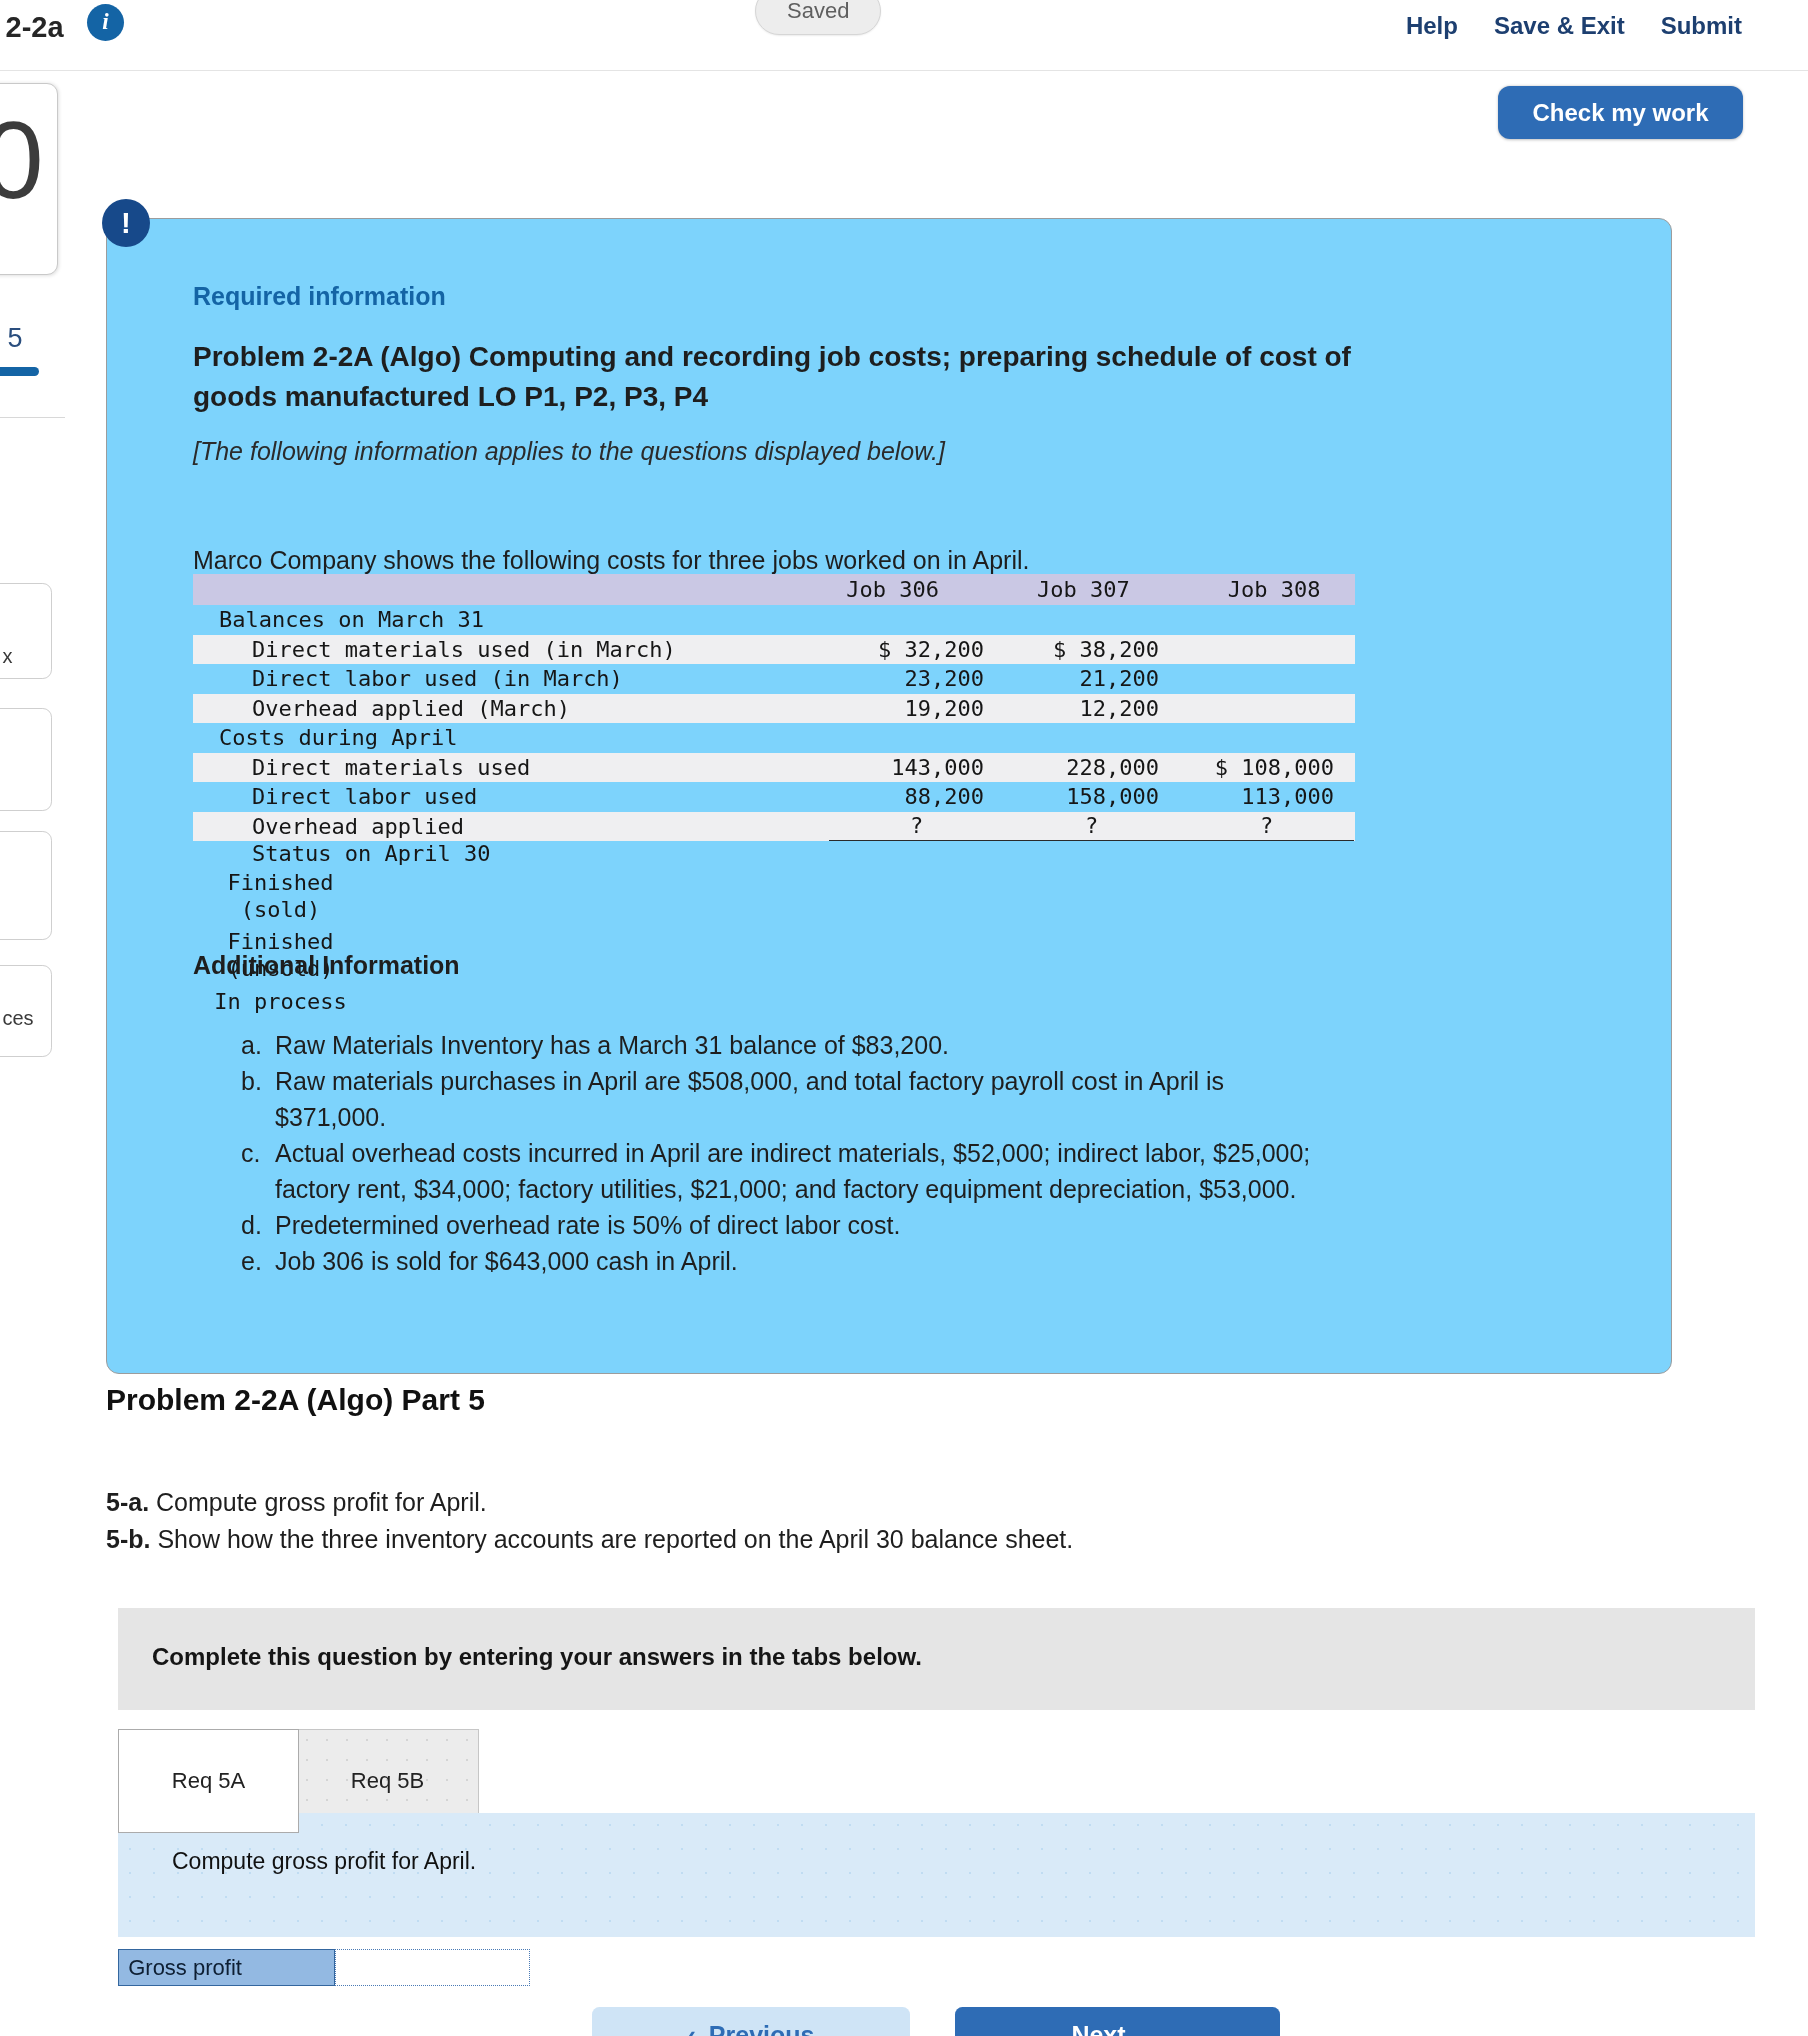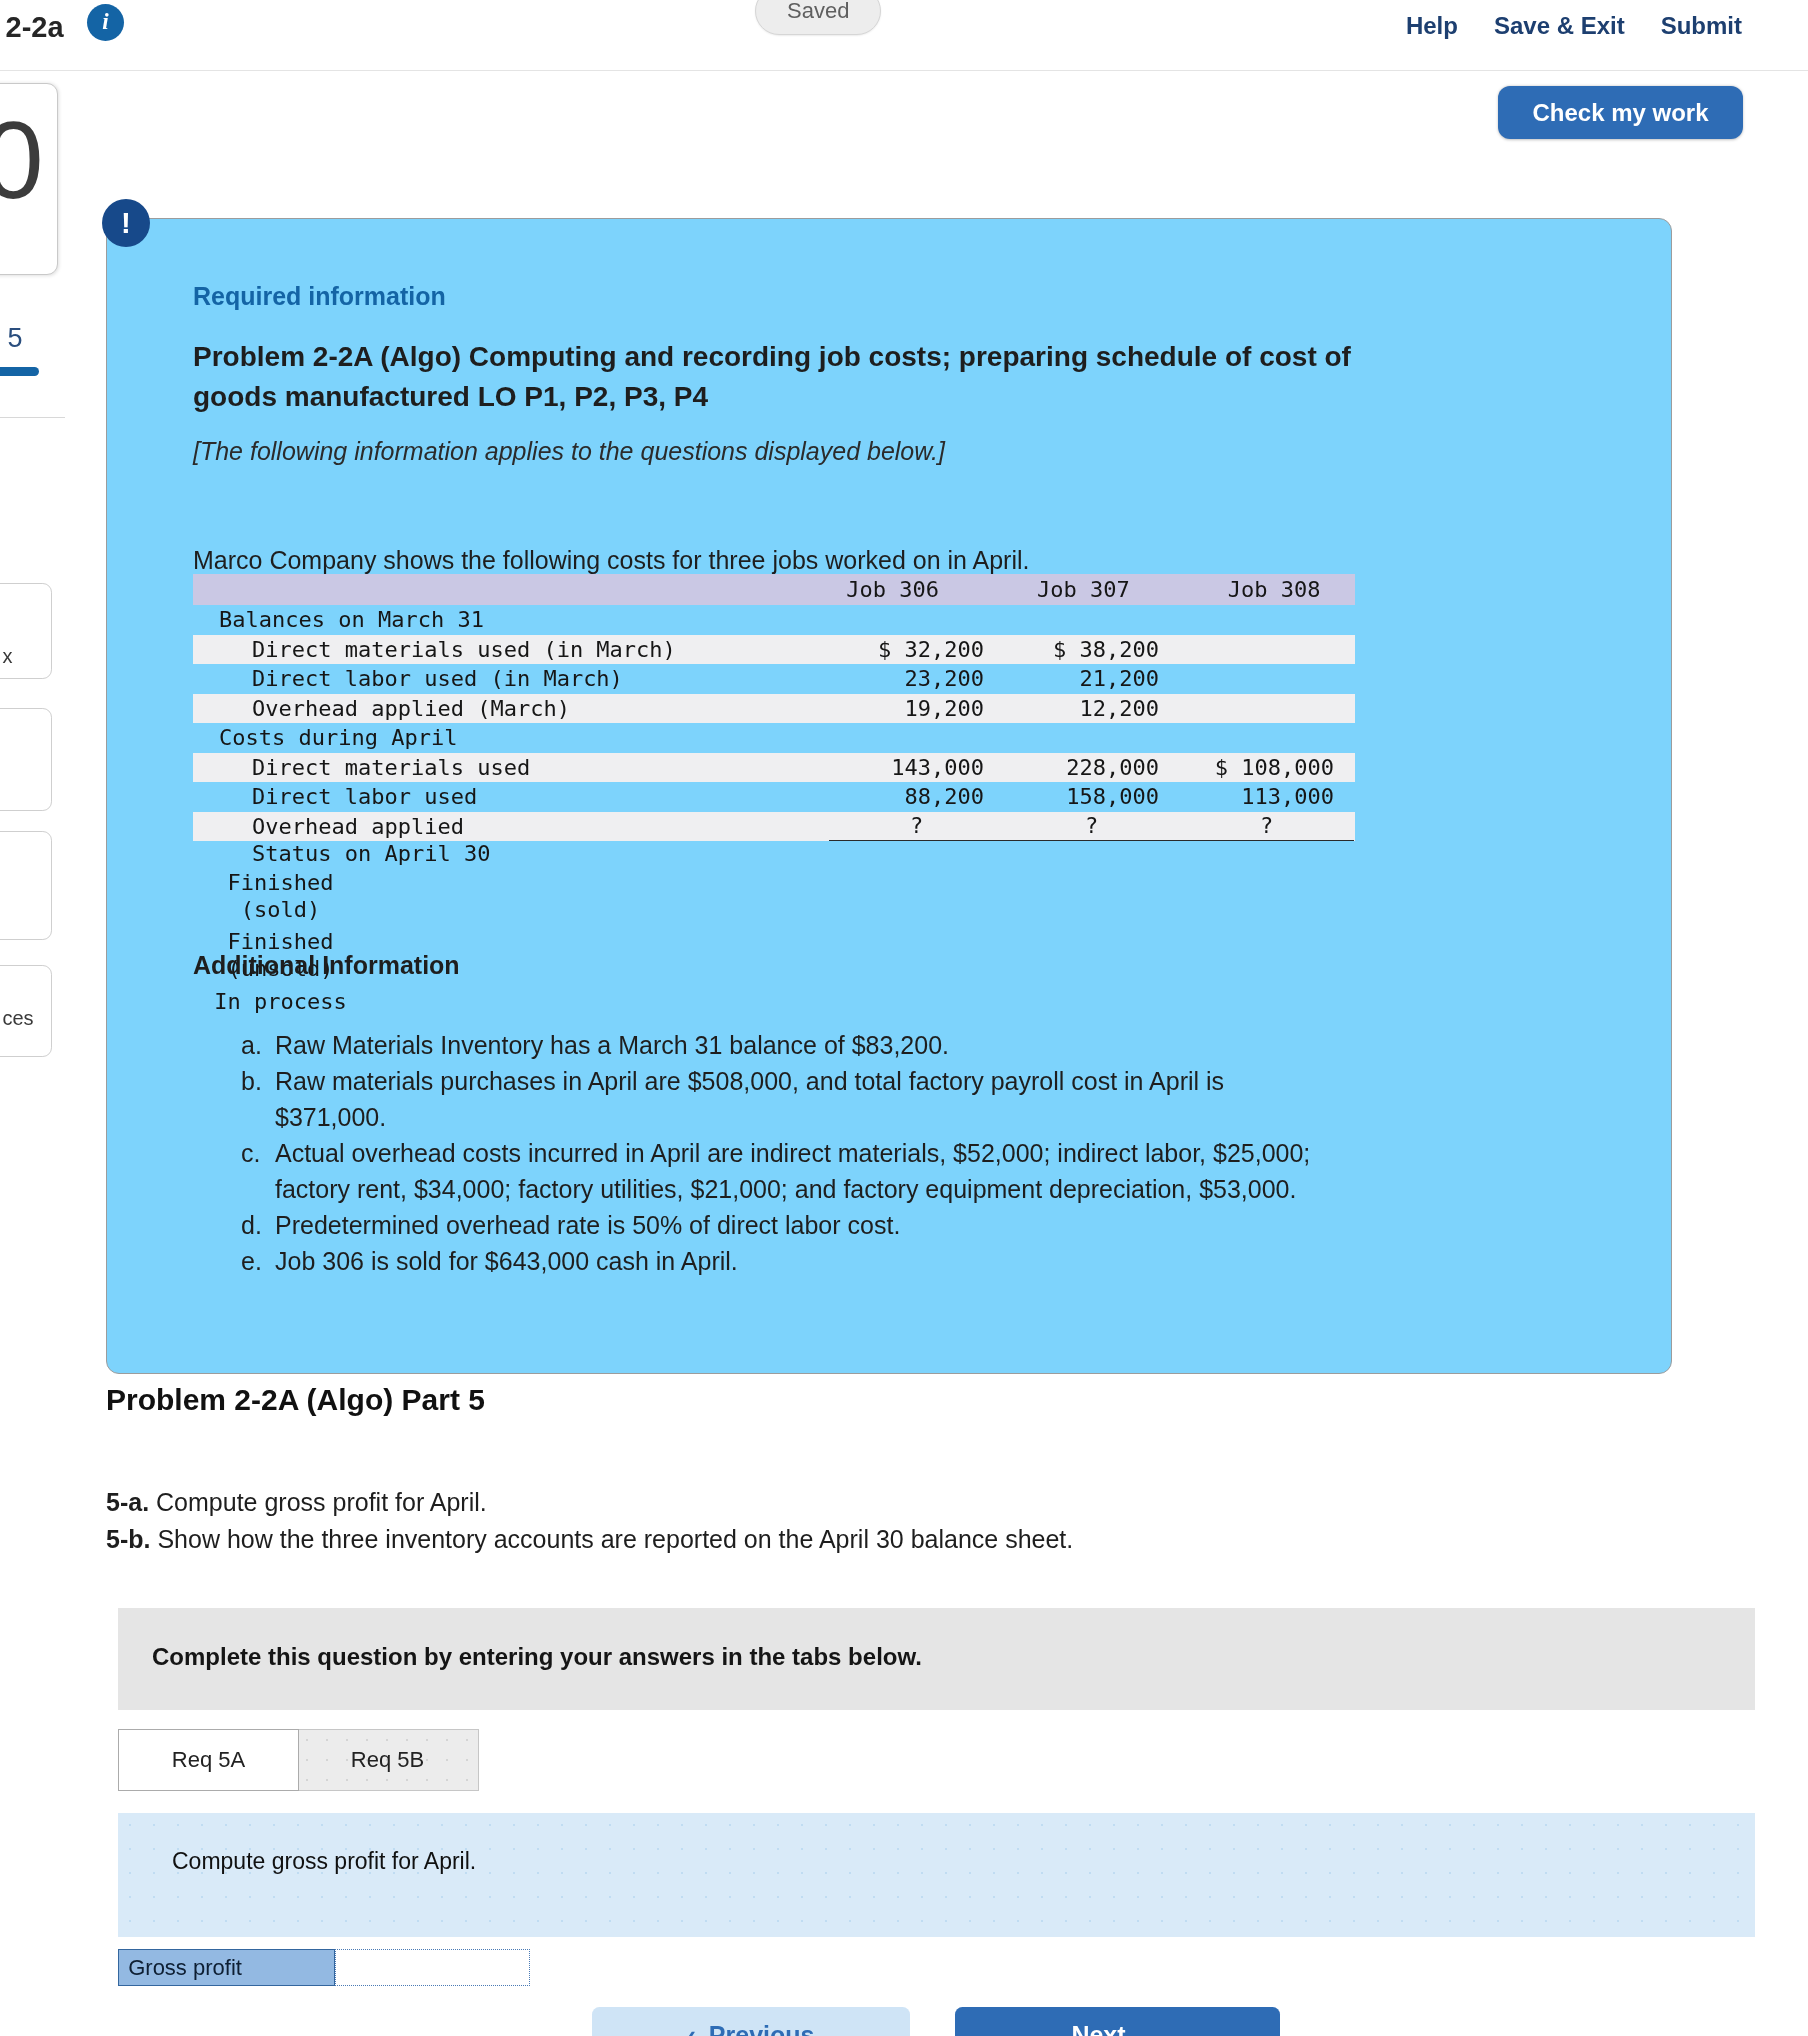--- a/index.html
+++ b/index.html
@@ -60,21 +60,21 @@
   .addl-marker { width:34px; flex:none; }
   .addl-text { white-space:pre-line; }
 
   
   .part5-heading { position:absolute; left:106px; top:1383px; font-size:30px; font-weight:700; color:#111; }
   .q5 { position:absolute; left:106px; font-size:25px; color:#1e1e1e; }
   .q5a { top:1488px; } .q5b { top:1525px; }
   .qmark { font-weight:700; }
   .instr-box { position:absolute; left:118px; top:1608px; width:1637px; height:102px; background:#e5e5e5; }
   .instr-text { position:absolute; left:34px; top:35px; font-size:24px; font-weight:700; color:#151515; }
-  .tab { position:absolute; top:1729px; height:62px; display:flex; align-items:center; justify-content:center; font-size:22px; color:#222; cursor:pointer; }
+  .tab { position:absolute; top:1729px; height:104px; display:flex; align-items:center; justify-content:center; font-size:22px; color:#222; cursor:pointer; }
   .tab.active { left:118px; width:181px; background:#fff; border:0.9px solid #ababab; z-index:3; }
   .tab.inactive { left:296px; width:183px; background:#ececec; border:0.9px solid #c6c6c6; background-image:radial-gradient(#d4d4d4 1.4px, transparent 1.4px); background-size:20px 20px; }
   .blue-panel { position:absolute; left:118px; top:1813px; width:1637px; height:124px; background:#d9eaf8; background-image:radial-gradient(#c0dcf2 1.5px, transparent 1.5px); background-size:24px 24px; }
   .panel-text { position:absolute; left:54px; top:35px; font-size:23px; color:#111; }
   .ans-label { position:absolute; left:118px; top:1949px; width:217px; height:37px; background:#93b9e2; border:0.9px solid #34669e; color:#0e1f33; font-size:22px; display:flex; align-items:center; padding-left:9.2px; }
   .ans-input { position:absolute; left:335px; top:1949px; width:195px; height:37px; background:#fff; border:1.8px dotted #4a7ab5; font-size:22px; padding:0 7.4px; font-family:"Liberation Sans", sans-serif; }
   .btn { position:absolute; top:2007px; height:57px; border:none; border-radius:7.4px; font-size:25px; font-weight:700; display:flex; align-items:center; justify-content:center; gap:13px; cursor:pointer; }
   .prev-btn { left:592px; width:318px; background:#cfe4f6; color:#2e6cb5; }
   .next-btn { left:955px; width:325px; background:#2e6cb5; color:#fff; }
 </style>

